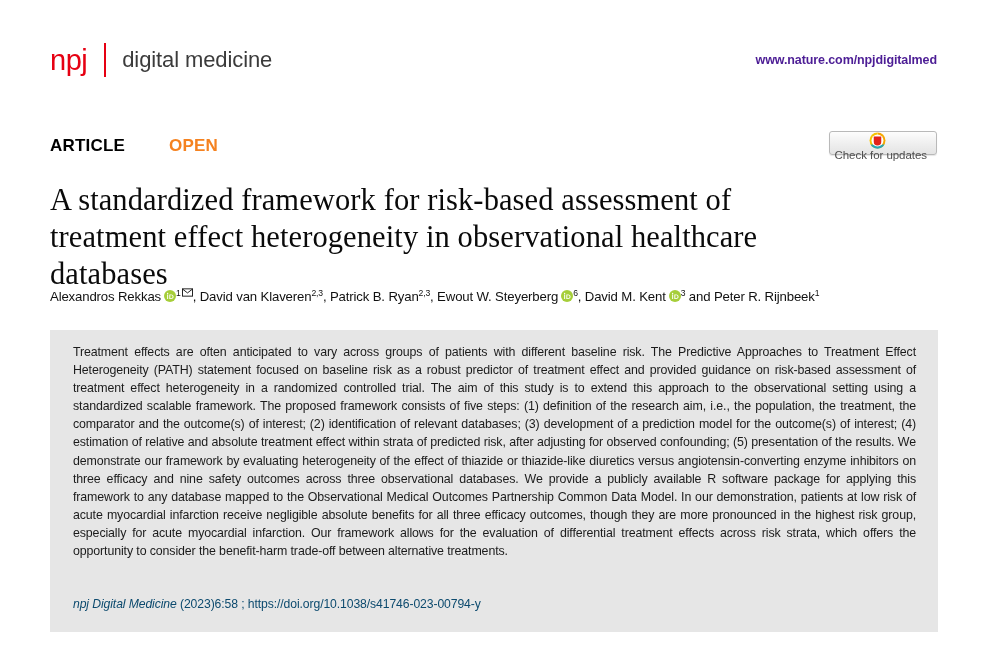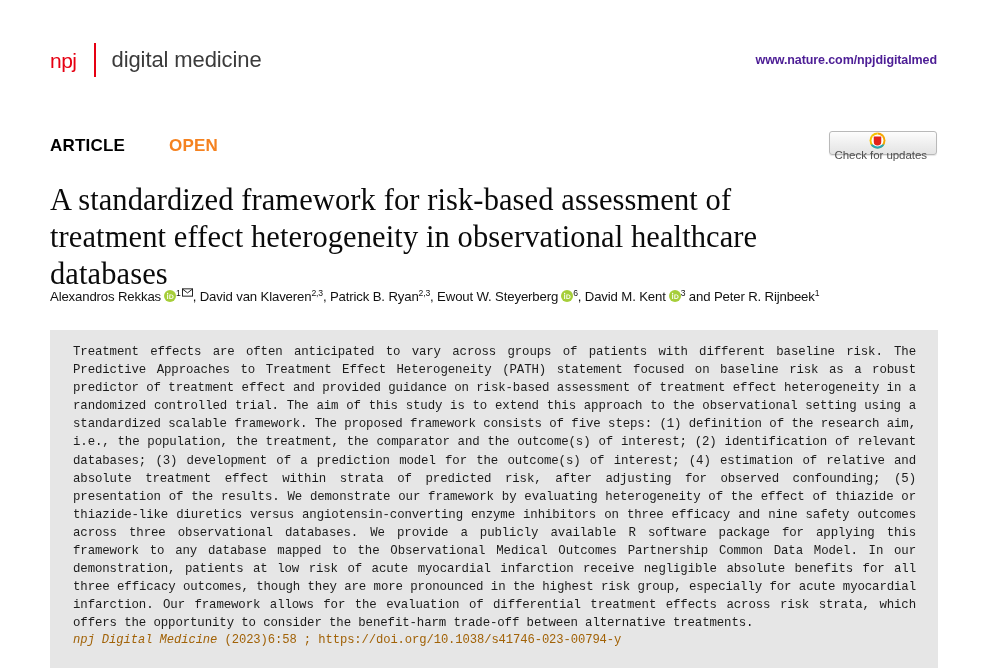--- a/index.html
+++ b/index.html
@@ -31,21 +31,21 @@
     display: flex;
     align-items: center;
     justify-content: space-between;
   }
   .brand {
     display: flex;
     align-items: center;
   }
   .brand-npj {
     font-family: "Liberation Sans", sans-serif;
-    font-size: 21px;
+    font-size: 29px;
     font-weight: 400;
     color: #e60012;
     letter-spacing: -0.5px;
     line-height: 1;
   }
   .brand-rule {
     width: 2px;
     height: 34px;
     background: #e60012;
     margin: 0 16px 0 17px;
@@ -162,40 +162,39 @@
     vertical-align: 4px;
     margin-left: 1px;
   }
 
   
   .abstract-box {
     position: absolute;
     left: 50px;
     top: 330px;
     width: 888px;
-    height: 338px;
+    height: 302px;
     background: #e6e6e6;
     box-sizing: border-box;
     padding: 13px 22px 0 23px;
-    font-family: Liberation Mono, monospace;
   }
   .abstract-text {
     font-size: 12.4px;
     color: #1b1b1b;
     line-height: 18.1px;
     text-align: justify;
     letter-spacing: -0.12px;
     margin: 0;
   }
   .citation {
     position: absolute;
     left: 23px;
     bottom: 21px;
     font-size: 12.2px;
-    color: #a16207;
+    color: #0c4a6e;
     letter-spacing: -0.1px;
   }
   .citation .jrnl {
     font-style: italic;
   }
 </style>
 </head>
 <body>
 
 <div class="page">

